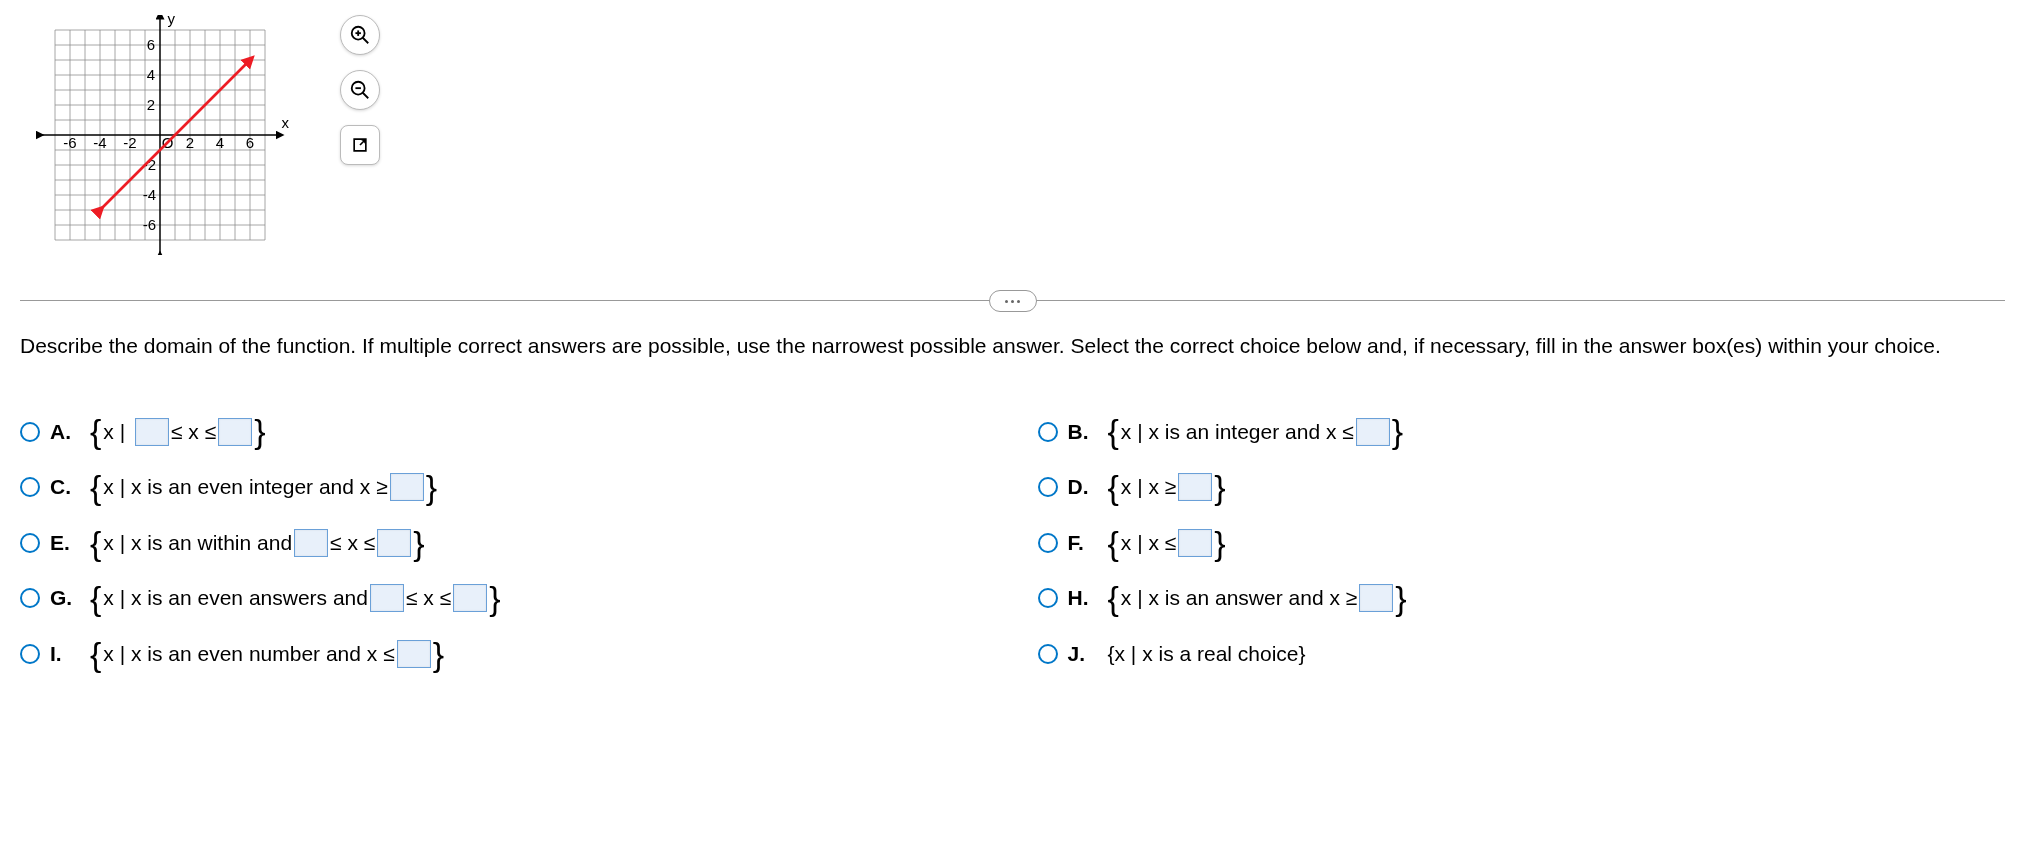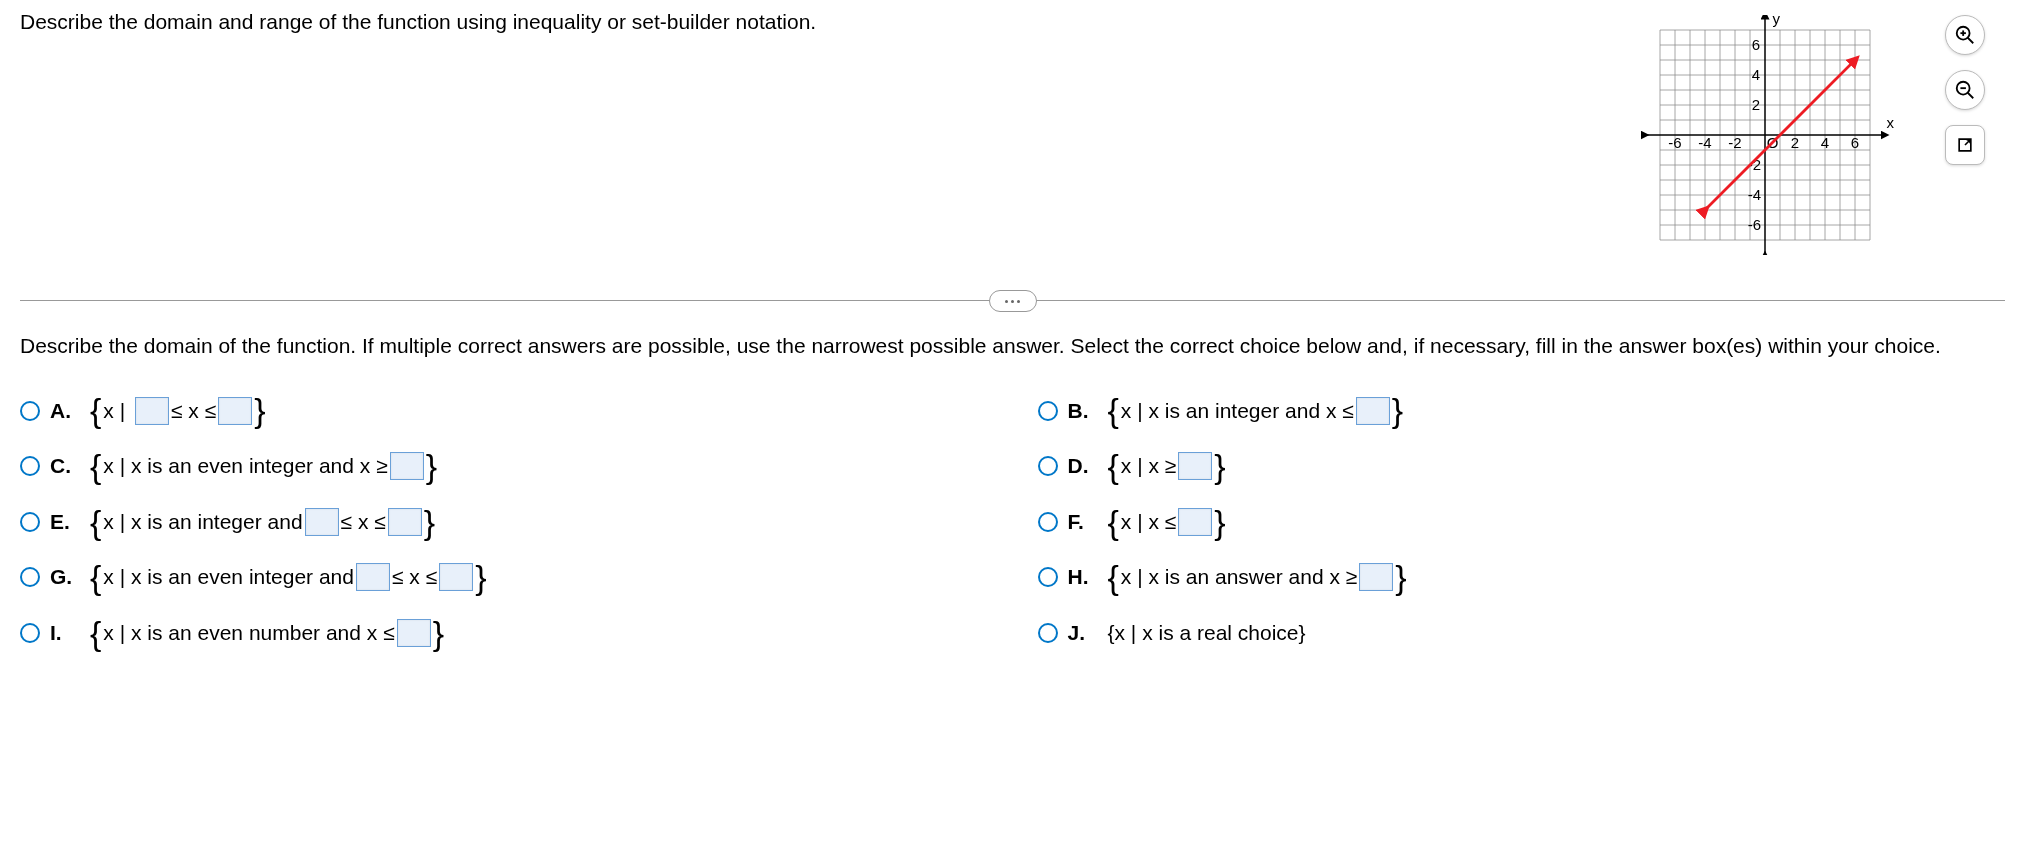--- a/index.html
+++ b/index.html
@@ -67,21 +67,21 @@
       display: flex;
       align-items: center;
       justify-content: center;
       gap: 3px;
       cursor: pointer;
     }
     .divider-handle span {
       width: 3px; height: 3px; background: #666; border-radius: 50%;
     }
     .instruction {
-      margin-bottom: 35px;
+      margin-bottom: 56px;
       line-height: 1.4;
     }
     .choices-grid {
       display: grid;
       grid-template-columns: 1fr 1fr;
       row-gap: 25px;
       column-gap: 50px;
     }
     .choice {
       display: flex;
@@ -117,21 +117,20 @@
       border: 1px solid #6aa0d8;
       background: #e8f0fa;
       vertical-align: middle;
       box-shadow: inset 0 0 2px rgba(0,0,0,0.1);
     }
   </style>
 </head>
 <body>
 
 <div class="top-section">
-  <div class="question-text">Describe the domain and range of the function using inequality or set-builder notation.</div>
   <div class="graph-container">
     <svg width="280" height="240" viewBox="-8.5 -8 17 16" font-family="Arial">
 
       <g stroke="#888" stroke-width="0.05">
         <line x1="-7" y1="-7" x2="-7" y2="7"></line>
           <line x1="-6" y1="-7" x2="-6" y2="7"></line>
           <line x1="-5" y1="-7" x2="-5" y2="7"></line>
         <line x1="-4" y1="-7" x2="-4" y2="7"></line>
           <line x1="-3" y1="-7" x2="-3" y2="7"></line>
           <line x1="-2" y1="-7" x2="-2" y2="7"></line>
@@ -268,21 +267,21 @@
         <span class="input-box"></span>
         <span class="rbrace">}</span>
     </span>
   </div>
 
   <div class="choice">
     <div class="radio"></div>
     <span class="choice-label">E.</span>
     <span class="choice-content">
       <span class="lbrace">{</span>
-        <span>x | x is an integer and </span>
+        <span>x | x is an within and </span>
         <span class="input-box"></span>
         <span> ≤ x ≤ </span>
         <span class="input-box"></span>
         <span class="rbrace">}</span>
     </span>
   </div>
 
   <div class="choice">
     <div class="radio"></div>
     <span class="choice-label">F.</span>
@@ -292,21 +291,21 @@
         <span class="input-box"></span>
         <span class="rbrace">}</span>
     </span>
   </div>
 
   <div class="choice">
     <div class="radio"></div>
     <span class="choice-label">G.</span>
     <span class="choice-content">
       <span class="lbrace">{</span>
-        <span>x | x is an even integer and </span>
+        <span>x | x is an even answers and </span>
         <span class="input-box"></span>
         <span> ≤ x ≤ </span>
         <span class="input-box"></span>
         <span class="rbrace">}</span>
     </span>
   </div>
 
   <div class="choice">
     <div class="radio"></div>
     <span class="choice-label">H.</span>

